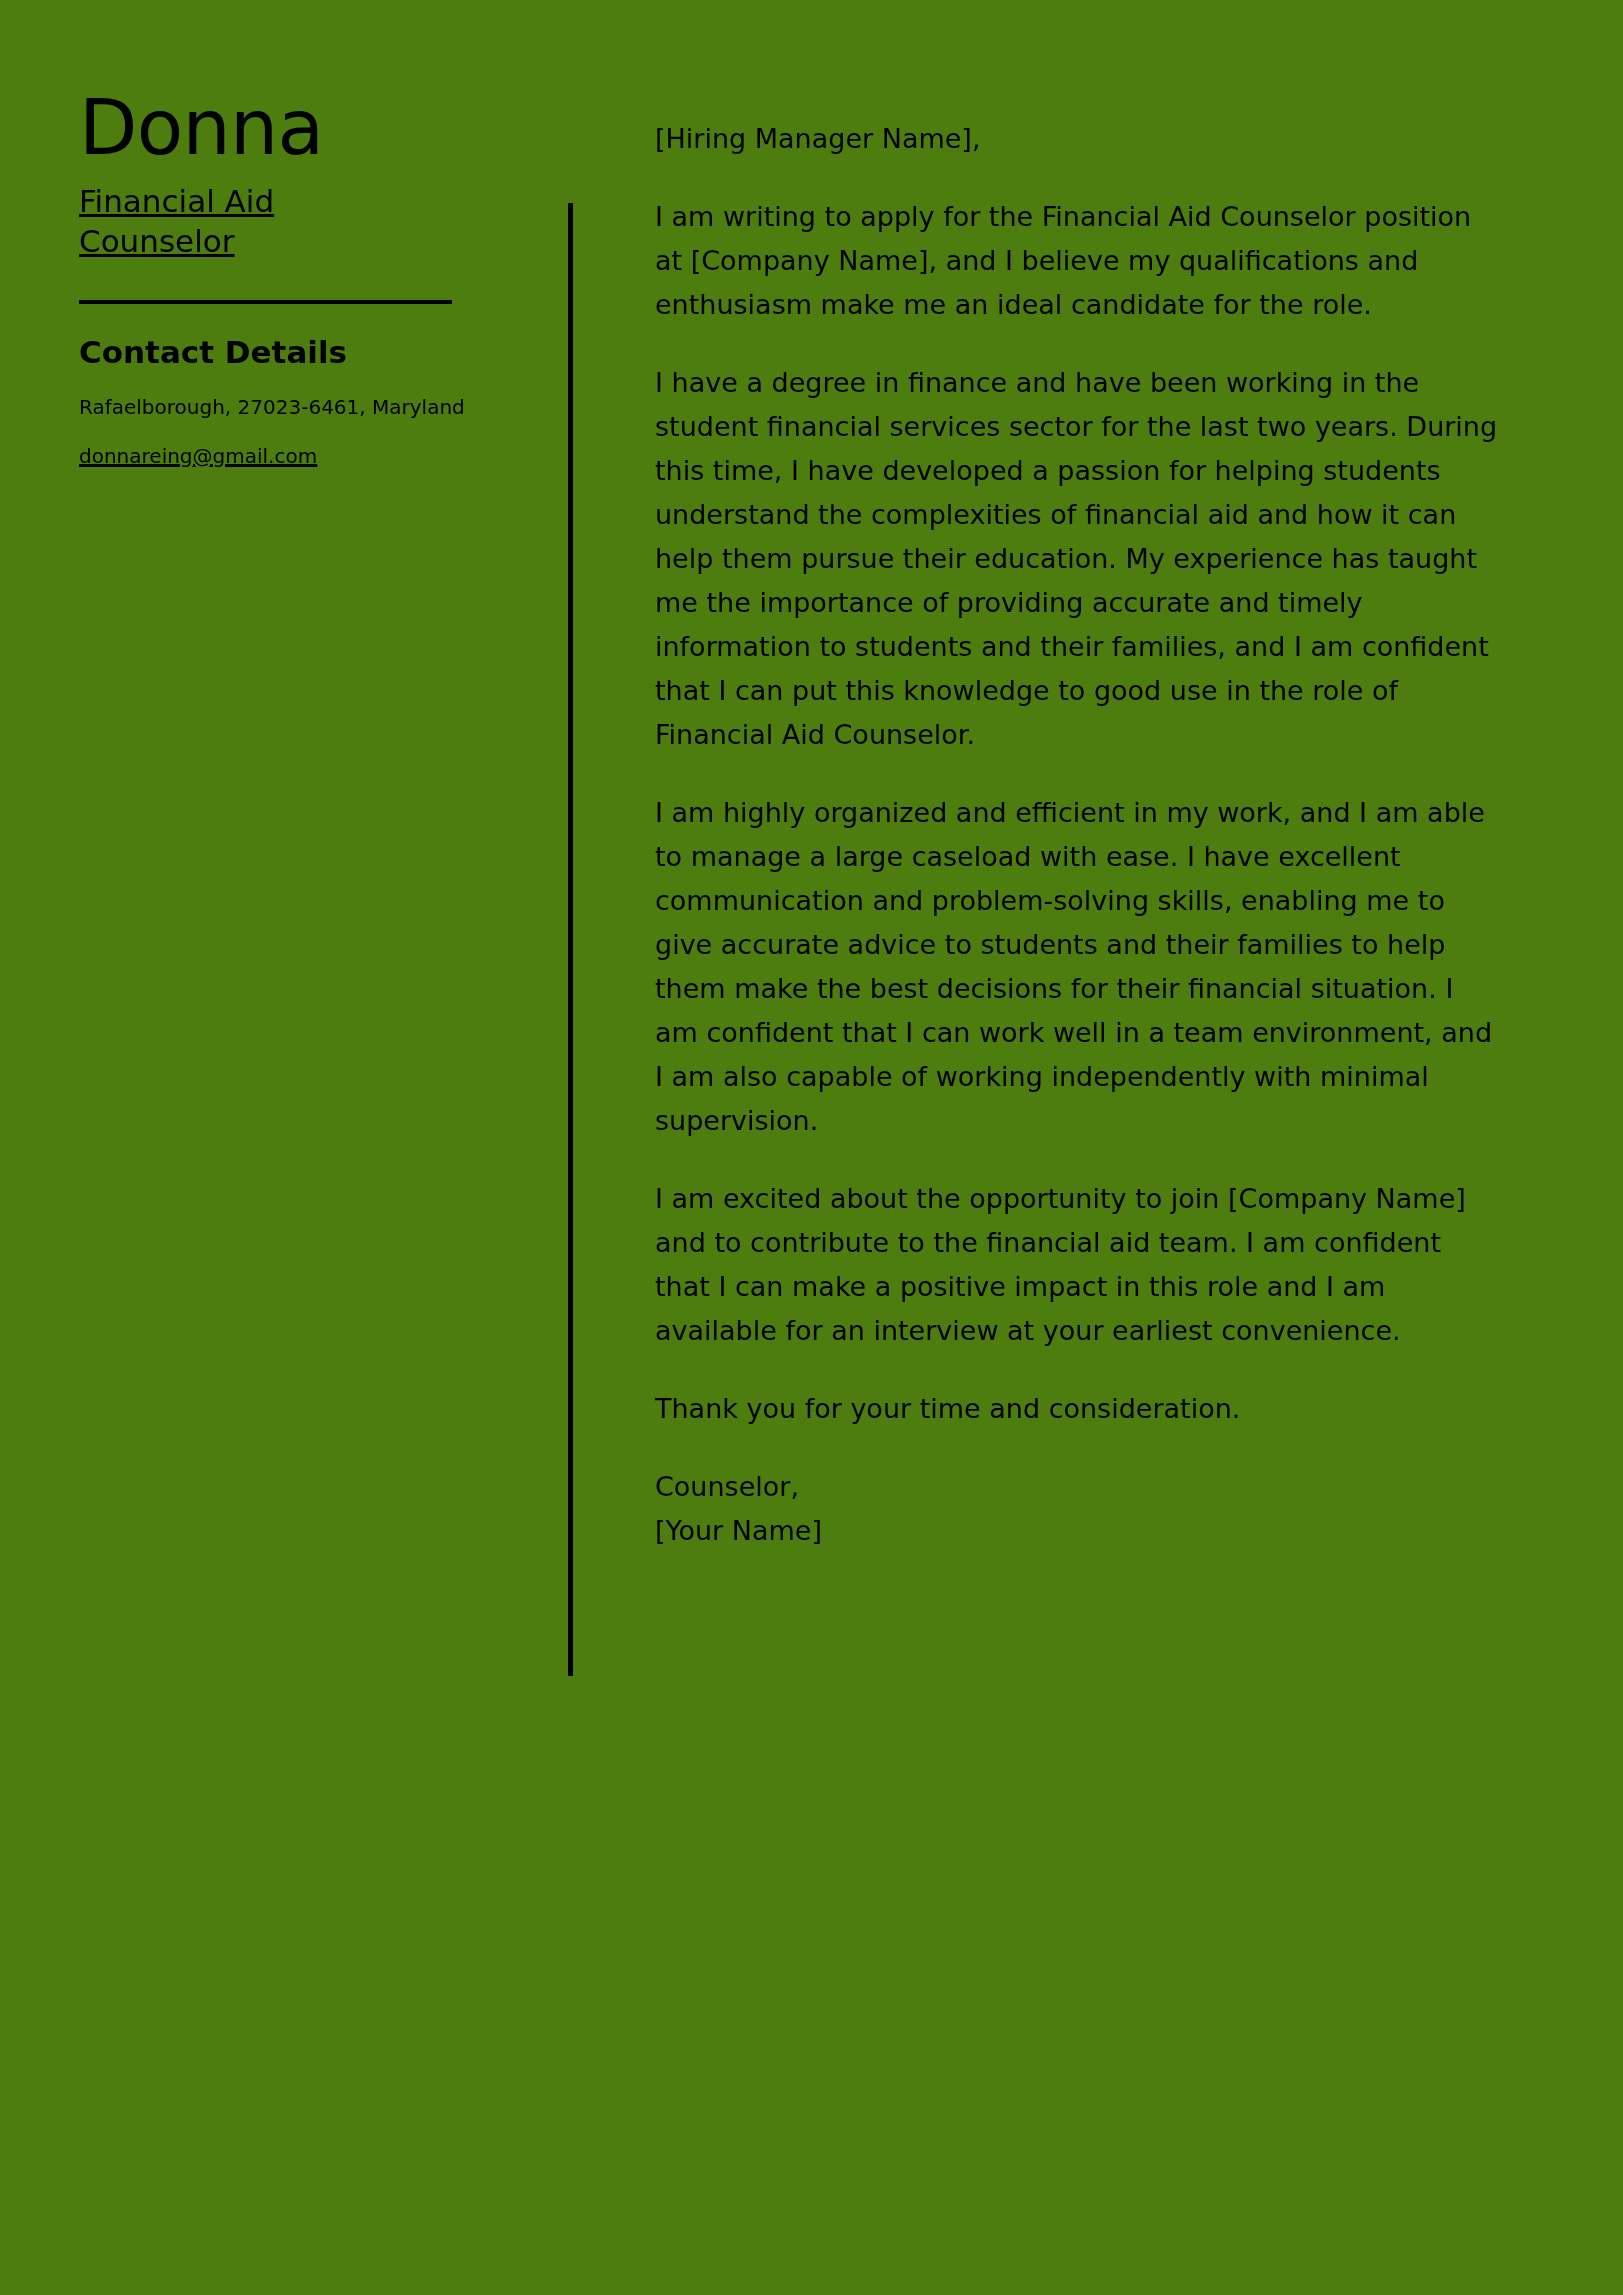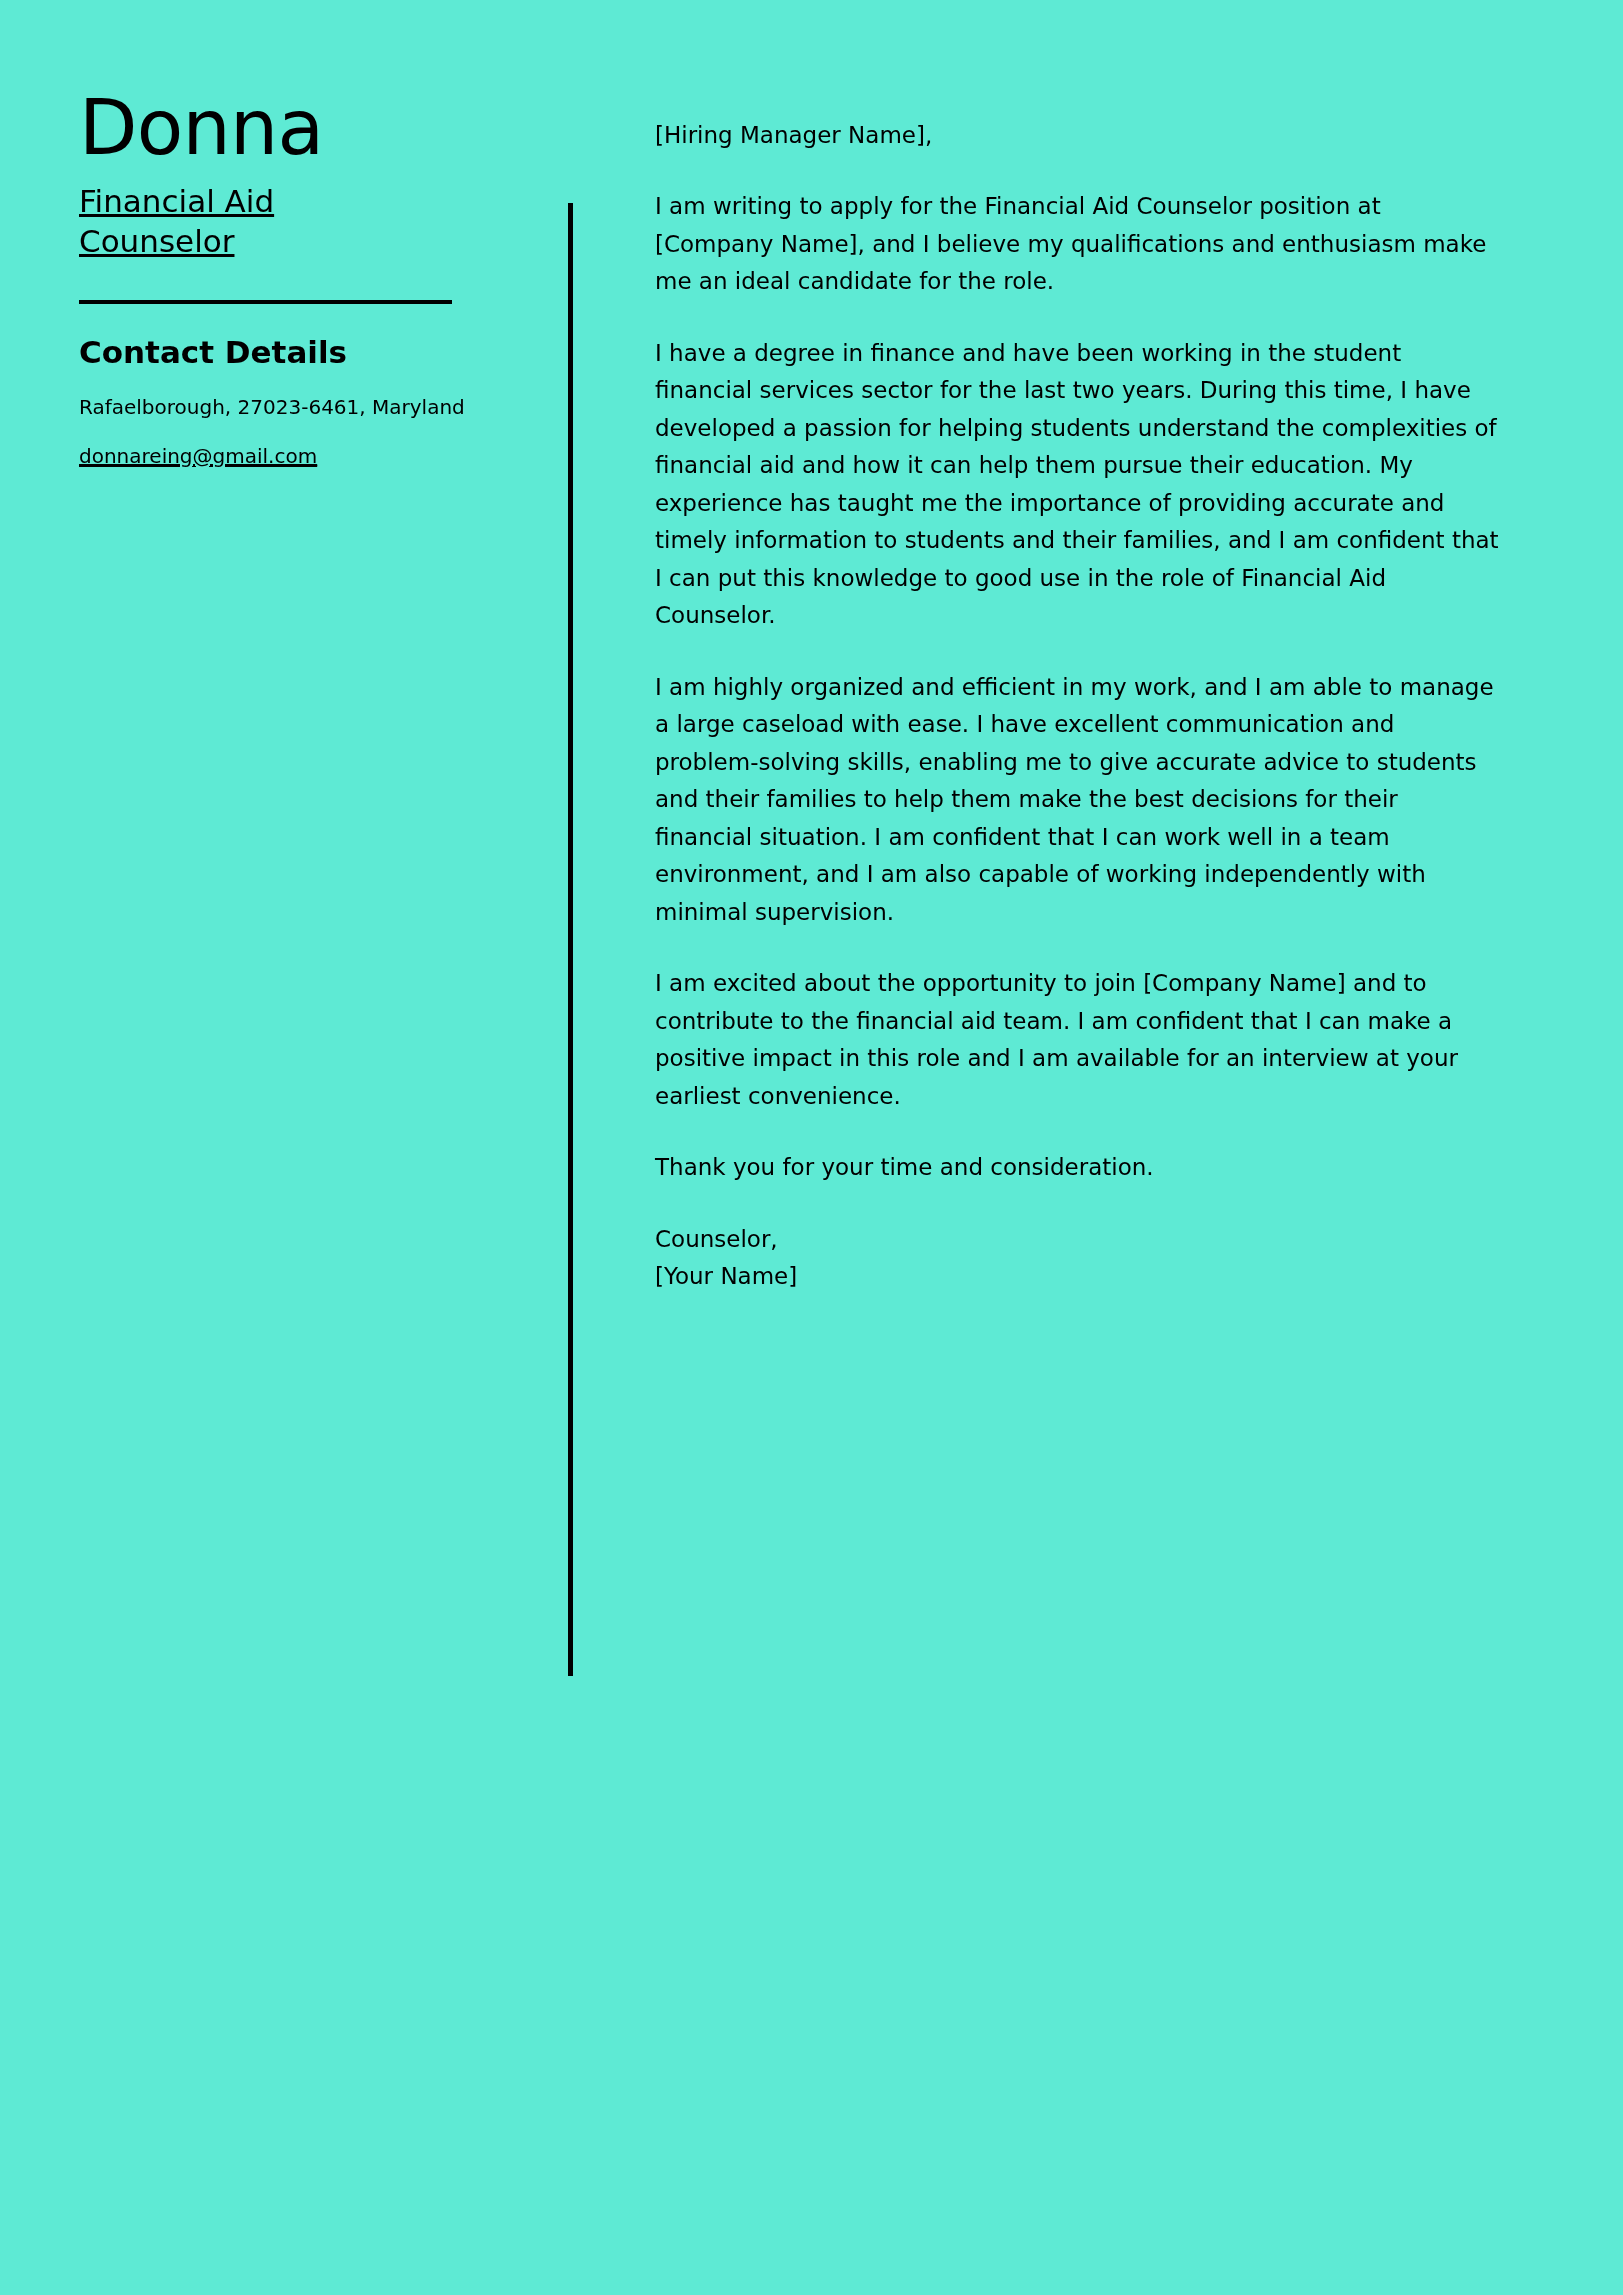--- a/index.html
+++ b/index.html
@@ -12,21 +12,21 @@
     height: 2295px;
     font-family: "DejaVu Sans", "Liberation Sans", sans-serif;
     color: #000000;
     -webkit-font-smoothing: antialiased;
   }
 
   .page {
     position: relative;
     width: 1623px;
     height: 2295px;
-    background: #5eead4;
+    background: #4d7c0f;
     overflow: hidden;
   }
 
   
   .sidebar {
     position: absolute;
     left: 79px;
     top: 92px;
     width: 393px;
   }
@@ -99,21 +99,21 @@
 
   
   .letter {
     position: absolute;
     left: 655px;
     top: 117px;
     width: 845px;
   }
   .letter p {
     margin: 0 0 34px 0;
-    font-size: 23px;
+    font-size: 27px;
     line-height: 1.63;
     color: #000000;
   }
   .letter p.tight { margin-bottom: 0; }
   .letter p.closing-line { margin-bottom: 0; }
 </style>
 </head>
 <body>
 
 <div class="page">

